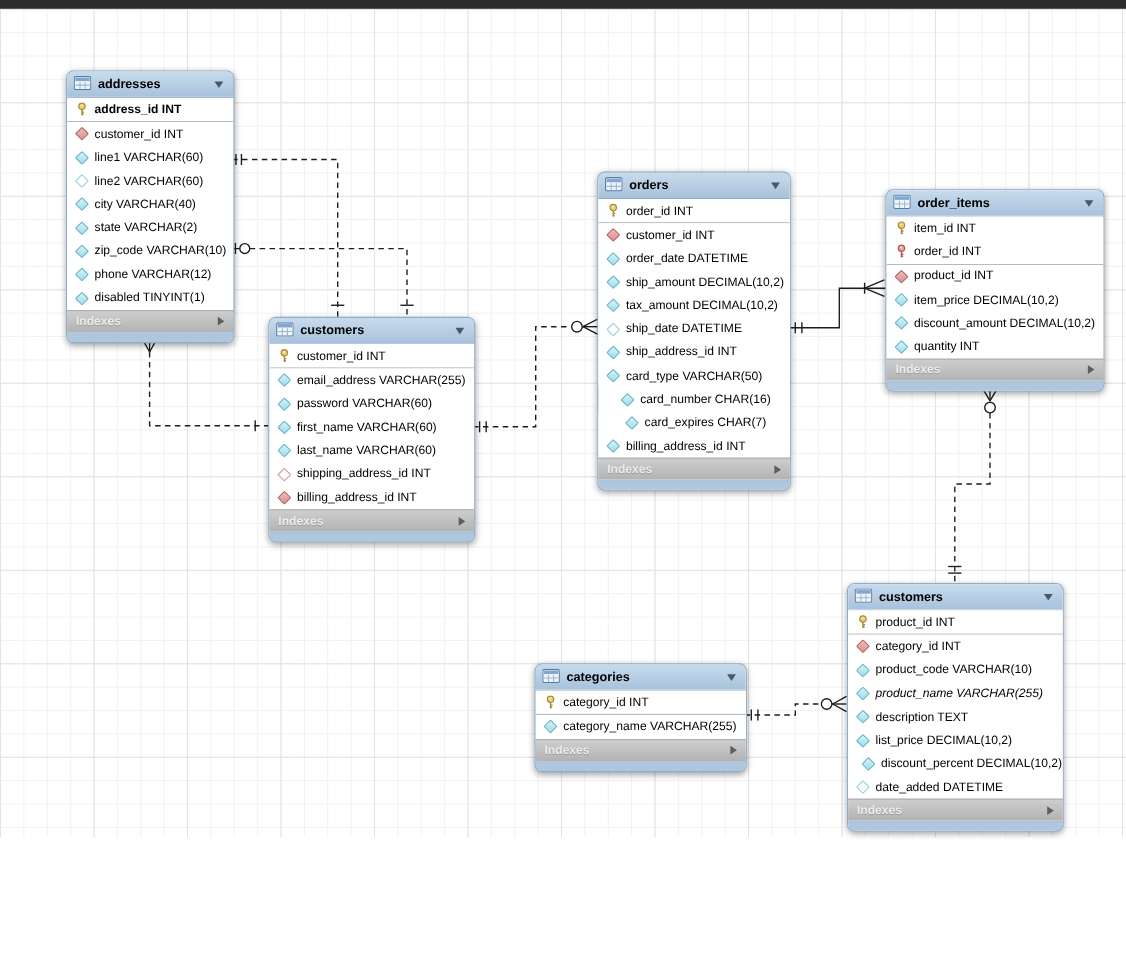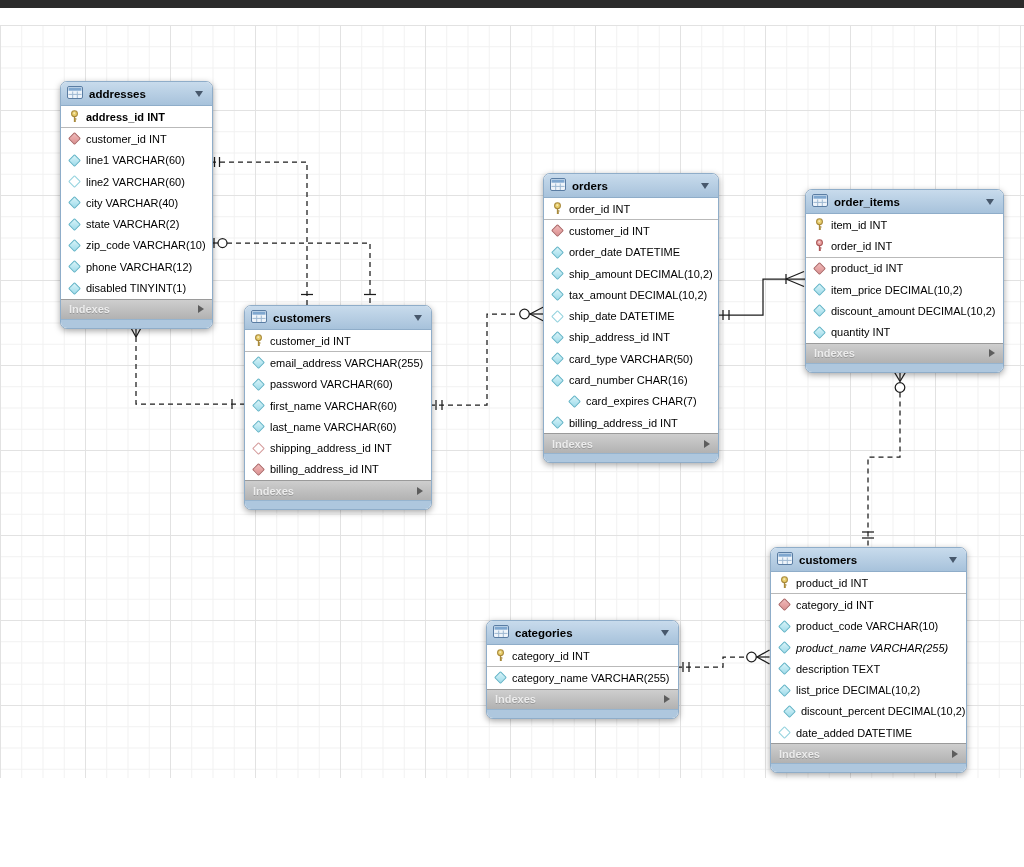--- a/index.html
+++ b/index.html
@@ -1,19 +1,19 @@
 <!DOCTYPE html>
 <html><head>
 <meta charset="utf-8">
 <style>
   html,body{margin:0;padding:0;background:#fff;font-family:"Liberation Sans",sans-serif;}
   .stage{position:relative;width:1024px;height:867px;overflow:hidden;background:#fff;}
   .topbar{position:absolute;left:0;top:0;width:1024px;height:8px;z-index:5;}
   .canvas{
-    position:absolute;left:0;top:25px;width:1024px;height:753px;
+    position:absolute;left:0;top:8px;width:1024px;height:753px;
     background-image:
       linear-gradient(to right,#e2e2e2 1px,transparent 1px),
       linear-gradient(to bottom,#e2e2e2 1px,transparent 1px),
       linear-gradient(to right,#f1f1f1 1px,transparent 1px),
       linear-gradient(to bottom,#f1f1f1 1px,transparent 1px);
     background-size:85px 85px,85px 85px,21.25px 21.25px,21.25px 21.25px;
   }
   svg.rels{position:absolute;left:0;top:0;z-index:1;}
   svg.rels path{fill:none;stroke:#1c1c1c;stroke-width:1.25;}
   svg.rels path.dashed{stroke-dasharray:5 4;}
@@ -307,21 +307,21 @@
             <span class="diamond d-cyan"></span>
           </span>
           <span>ship_address_id INT</span>
         </div>
         <div class="er-row" style="height: 21.3px;">
           <span class="iconcell">
             <span class="diamond d-cyan"></span>
           </span>
           <span>card_type VARCHAR(50)</span>
         </div>
-        <div class="er-row" style="height: 21.3px;">
+        <div class="er-row" style="height: 21.3px; margin-left: 13px;">
           <span class="iconcell">
             <span class="diamond d-cyan"></span>
           </span>
           <span>card_number CHAR(16)</span>
         </div>
         <div class="er-row" style="height: 21.3px; padding-left: 24px;">
           <span class="iconcell">
             <span class="diamond d-cyan"></span>
           </span>
           <span>card_expires CHAR(7)</span>

